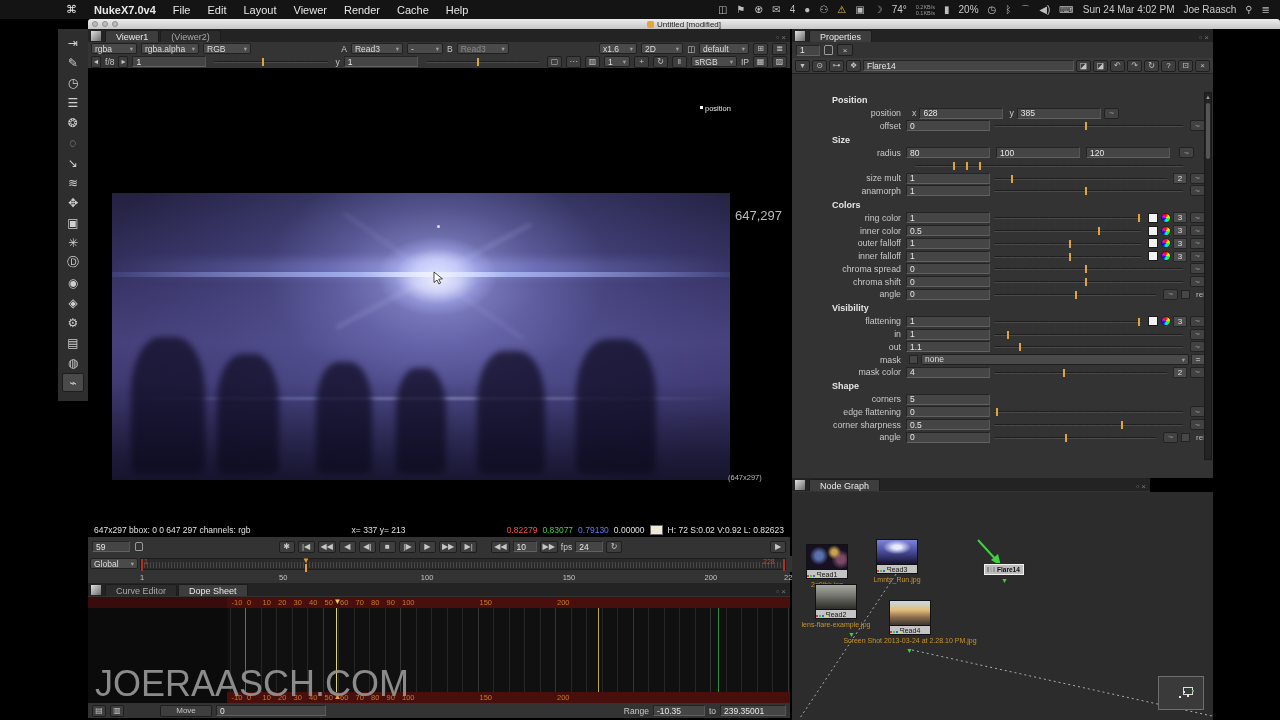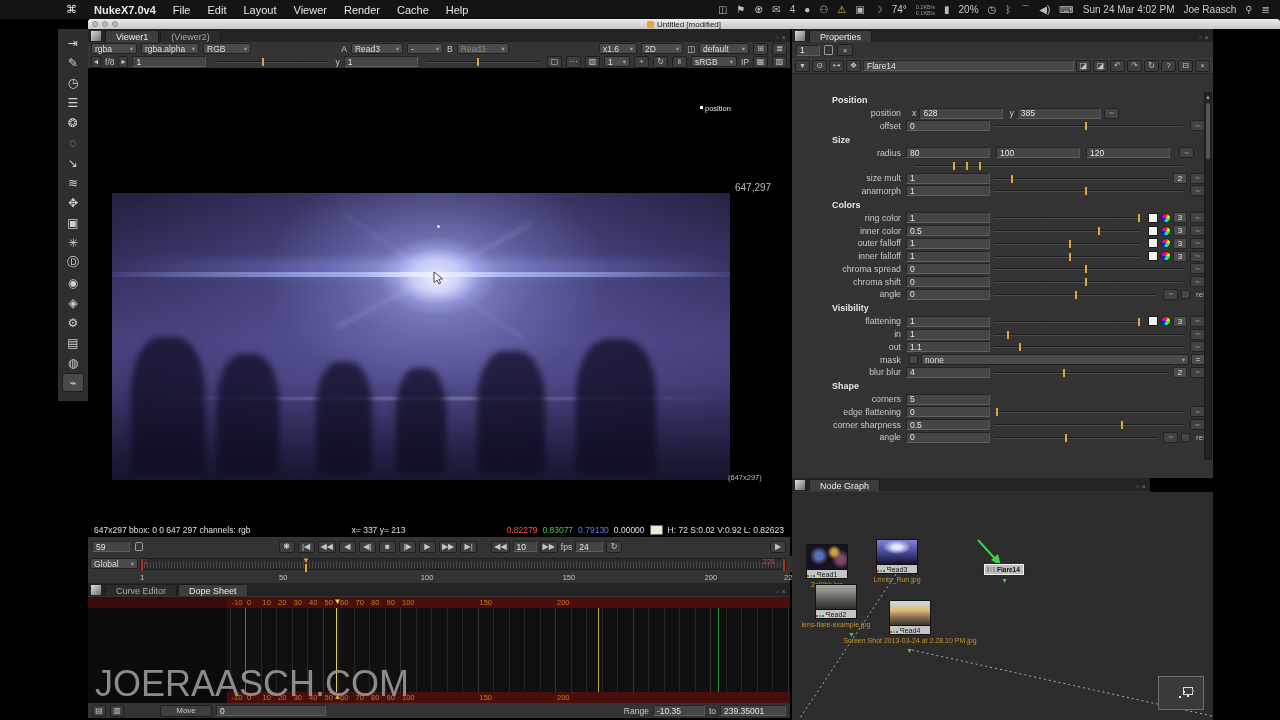--- a/index.html
+++ b/index.html
@@ -87,21 +87,21 @@
   .streak1b{position:absolute;left:0;right:0;top:23%;height:18px;filter:blur(4px);
     background:linear-gradient(90deg,rgba(150,160,250,0),rgba(150,160,250,0.3) 35%,rgba(190,198,255,0.45) 52%,rgba(150,160,250,0.3) 68%,rgba(150,160,250,0));}
   .streak2{position:absolute;left:0;right:0;top:71%;height:3px;filter:blur(0.8px);opacity:.6;
     background:linear-gradient(90deg,rgba(140,160,255,0),rgba(170,185,255,0.55) 30%,rgba(205,213,255,0.7) 55%,rgba(140,160,255,0));}
   .ray{position:absolute;left:52%;top:29%;width:3px;height:220px;margin-left:-1px;margin-top:-110px;
        background:rgba(205,210,255,0.22);filter:blur(2px);}
   .fig{position:absolute;background:rgba(16,14,38,0.75);filter:blur(3px);border-radius:40% 40% 8px 8px;}
   .vign{position:absolute;left:0;right:0;bottom:0;height:34%;
         background:linear-gradient(rgba(10,10,26,0),rgba(10,10,26,0.65));}
   .flaredot{position:absolute;left:52.6%;top:11%;width:3px;height:3px;background:#fff;border-radius:50%;opacity:.8;}
-  #coordlabel{position:absolute;left:647px;top:114px;font-size:10px;color:#b9b9b9;}
+  #coordlabel{position:absolute;left:647px;top:140px;font-size:13px;color:#b9b9b9;}
   #sizelabel{position:absolute;left:640px;top:405px;font-size:7.5px;color:#b9b9b9;}
   #poswidget{position:absolute;left:612px;top:36px;font-size:7.5px;color:#e3e3e3;}
   #poswidget .wdot{display:inline-block;width:3px;height:3px;background:#fff;margin-right:2px;vertical-align:2px;}
   #cursor{position:absolute;left:345px;top:203px;}
 
   .cv-r{color:#ff5045;} .cv-g{color:#3ecf4a;} .cv-b{color:#5b7dff;}
   .swatch12{width:13px;height:10px;background:#efe9d6;border:1px solid #666;}
 
   
   #curveed{position:absolute;left:88px;top:583px;width:702px;height:135px;background:#333;}
@@ -707,28 +707,28 @@
           <div class="fld" style="width: 84px;">1.1</div>
           <div class="sl">
             <div class="groove"></div>
             <div class="mk" style="left: 13%;"></div>
           </div>
           <div class="animbtn">~</div>
         </div>
         <div class="prow">
           <div class="plab">mask</div>
           <div class="chk"></div>
-          <div class="dd" style="width: 0px; flex: 1 1 0%;">
+          <div class="dd" style="width: 0px; flex: 1 1 0%; align-items: flex-end;">
             <span>none</span>
             <span class="arr">▾</span>
           </div>
           <div class="endbox">=</div>
         </div>
         <div class="prow">
-          <div class="plab">blur blur</div>
+          <div class="plab">mask color</div>
           <div class="fld" style="width: 84px;">4</div>
           <div class="sl">
             <div class="groove"></div>
             <div class="mk" style="left: 40%;"></div>
           </div>
           <div class="endbox">2</div>
           <div class="animbtn">~</div>
         </div>
         <div class="psec">Shape</div>
         <div class="prow">

